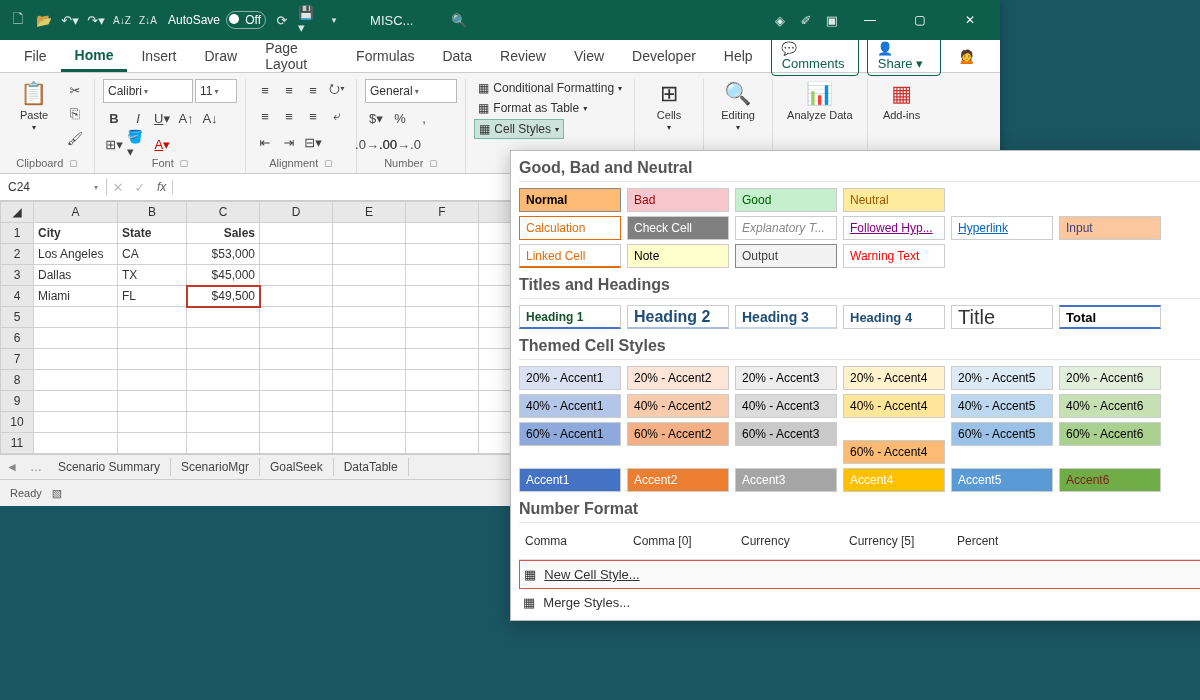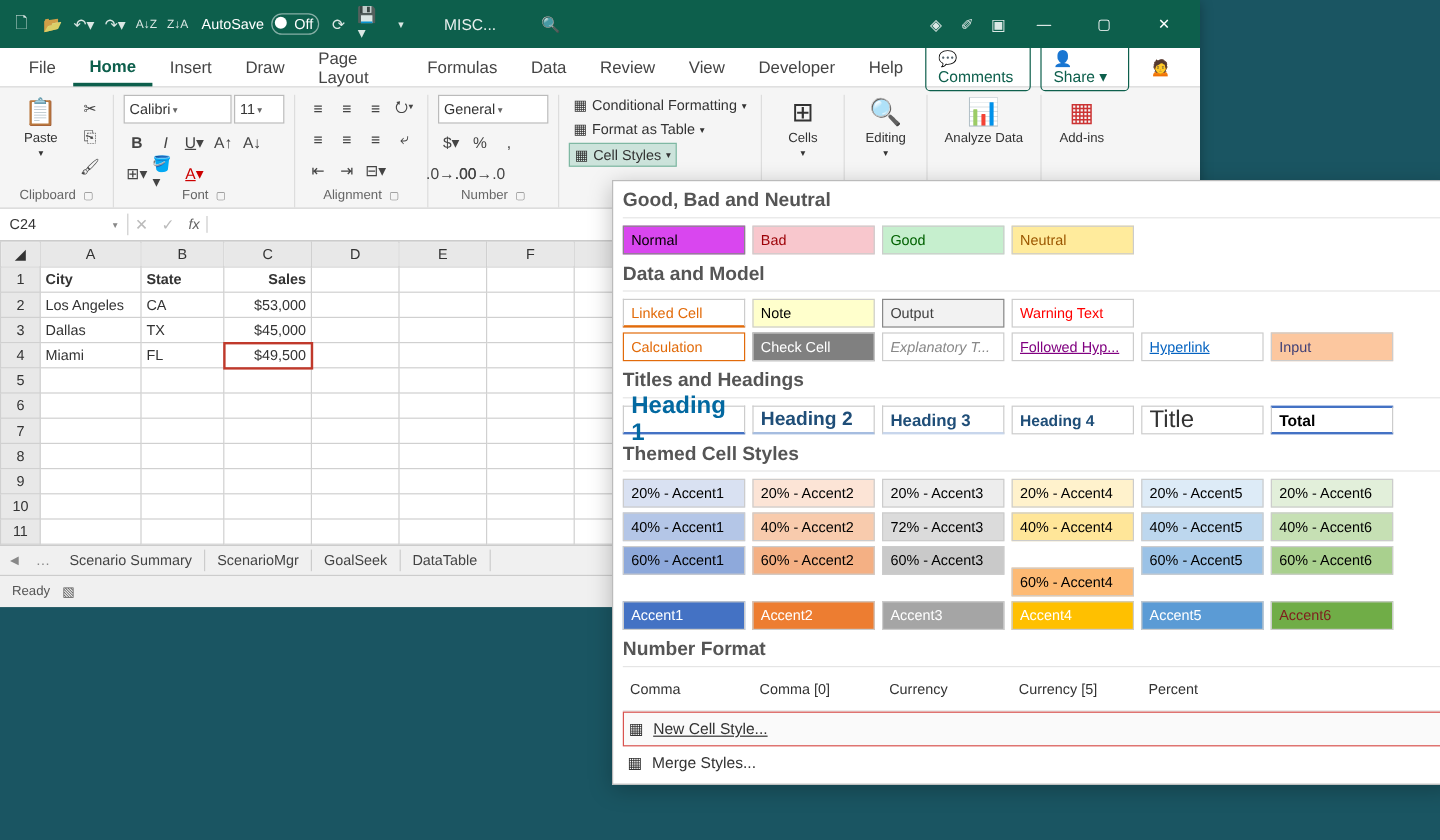--- a/index.html
+++ b/index.html
@@ -429,62 +429,61 @@
 
   <div class="status">
     <span>Ready</span>
     <span>▧</span>
   </div>
 </div>
 
 <div class="panel" id="panel">
     <h4>Good, Bad and Neutral</h4>
     <div class="srow">
-      <div class="sbox" style="background:#d946ef;color:#000;border:1px solid #888;">Normal</div>
+      <div class="sbox" style="background:#fdba74;color:#000;border:1px solid #888;font-weight:bold;">Normal</div>
       <div class="sbox" style="background:#f8c7cd;color:#9c0006;">Bad</div>
       <div class="sbox" style="background:#c6efce;color:#006100;">Good</div>
       <div class="sbox" style="background:#ffeb9c;color:#9c5700;">Neutral</div>
-    </div>
-    <h4>Data and Model</h4>
-    <div class="srow">
-      <div class="sbox" style="background:#fff;color:#e26b0a;border-bottom:2px solid #e26b0a;">Linked Cell</div>
-      <div class="sbox" style="background:#ffffcc;color:#000;">Note</div>
-      <div class="sbox" style="background:#f2f2f2;color:#3f3f3f;border:1px solid #888;">Output</div>
-      <div class="sbox" style="background:#fff;color:#ff0000;">Warning Text</div>
     </div>
     <div class="srow">
       <div class="sbox" style="background:#fff;color:#e26b0a;border:1px solid #e26b0a;">Calculation</div>
       <div class="sbox" style="background:#808080;color:#fff;">Check Cell</div>
       <div class="sbox" style="background:#fff;color:#888;font-style:italic;">Explanatory T...</div>
       <div class="sbox" style="background:#fff;color:#800080;text-decoration:underline;">Followed Hyp...</div>
       <div class="sbox" style="background:#fff;color:#0563c1;text-decoration:underline;">Hyperlink</div>
       <div class="sbox" style="background:#fcc79f;color:#3f3f76;">Input</div>
     </div>
+    <div class="srow">
+      <div class="sbox" style="background:#fff;color:#e26b0a;border-bottom:2px solid #e26b0a;">Linked Cell</div>
+      <div class="sbox" style="background:#ffffcc;color:#000;">Note</div>
+      <div class="sbox" style="background:#f2f2f2;color:#3f3f3f;border:1px solid #888;">Output</div>
+      <div class="sbox" style="background:#fff;color:#ff0000;">Warning Text</div>
+    </div>
     <h4>Titles and Headings</h4>
     <div class="srow">
-      <div class="sbox" style="background:#fff;color:#0369a1;border-bottom:2px solid #4472c4;font-size:20px;font-weight:bold;">Heading 1</div>
+      <div class="sbox" style="background:#fff;color:#14532d;border-bottom:2px solid #4472c4;font-size:12px;font-weight:bold;">Heading 1</div>
       <div class="sbox" style="background:#fff;color:#1f4e78;border-bottom:2px solid #a6bde0;font-size:16px;font-weight:bold;">Heading 2</div>
       <div class="sbox" style="background:#fff;color:#1f4e78;border-bottom:2px solid #c8d6ec;font-size:14px;font-weight:bold;">Heading 3</div>
       <div class="sbox" style="background:#fff;color:#1f4e78;font-size:13px;font-weight:bold;">Heading 4</div>
       <div class="sbox" style="background:#fff;color:#333;font-size:20px;">Title</div>
       <div class="sbox" style="background:#fff;color:#000;border-bottom:2px solid #4472c4;border-top:2px solid #4472c4;font-size:13px;font-weight:bold;">Total</div>
     </div>
     <h4>Themed Cell Styles</h4>
     <div class="srow">
       <div class="sbox" style="background:#d9e1f2;color:#000;">20% - Accent1</div>
       <div class="sbox" style="background:#fce4d6;color:#000;">20% - Accent2</div>
       <div class="sbox" style="background:#ededed;color:#000;">20% - Accent3</div>
       <div class="sbox" style="background:#fff2cc;color:#000;">20% - Accent4</div>
       <div class="sbox" style="background:#ddebf7;color:#000;">20% - Accent5</div>
       <div class="sbox" style="background:#e2efda;color:#000;">20% - Accent6</div>
     </div>
     <div class="srow">
       <div class="sbox" style="background:#b4c6e7;color:#000;">40% - Accent1</div>
       <div class="sbox" style="background:#f8cbad;color:#000;">40% - Accent2</div>
-      <div class="sbox" style="background:#dbdbdb;color:#000;">72% - Accent3</div>
+      <div class="sbox" style="background:#dbdbdb;color:#000;">40% - Accent3</div>
       <div class="sbox" style="background:#ffe699;color:#000;">40% - Accent4</div>
       <div class="sbox" style="background:#bdd7ee;color:#000;">40% - Accent5</div>
       <div class="sbox" style="background:#c6e0b4;color:#000;">40% - Accent6</div>
     </div>
     <div class="srow">
       <div class="sbox" style="background:#8ea9db;color:#000;">60% - Accent1</div>
       <div class="sbox" style="background:#f4b084;color:#000;">60% - Accent2</div>
       <div class="sbox" style="background:#c9c9c9;color:#000;">60% - Accent3</div>
       <div class="sbox" style="background:#fdba74;color:#000;margin-top:18px;">60% - Accent4</div>
       <div class="sbox" style="background:#9bc2e6;color:#000;">60% - Accent5</div>

